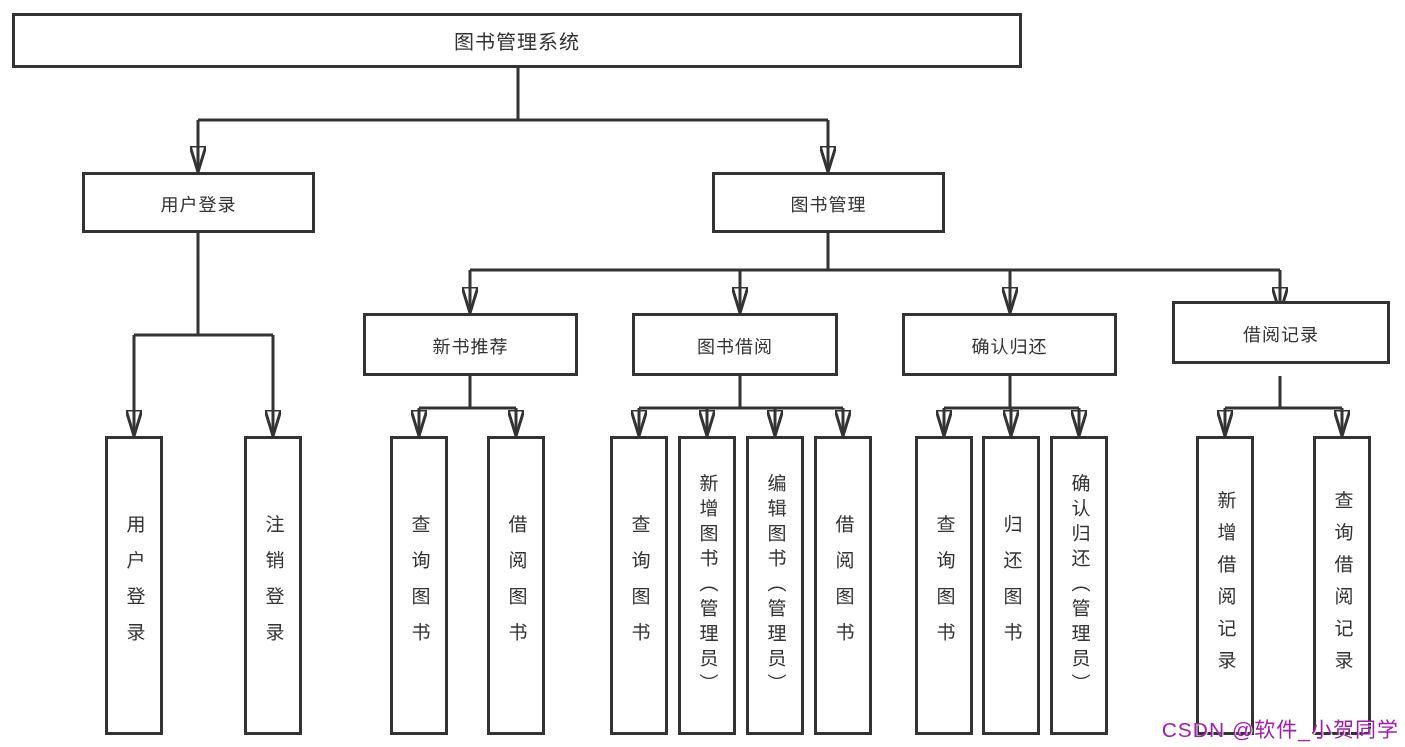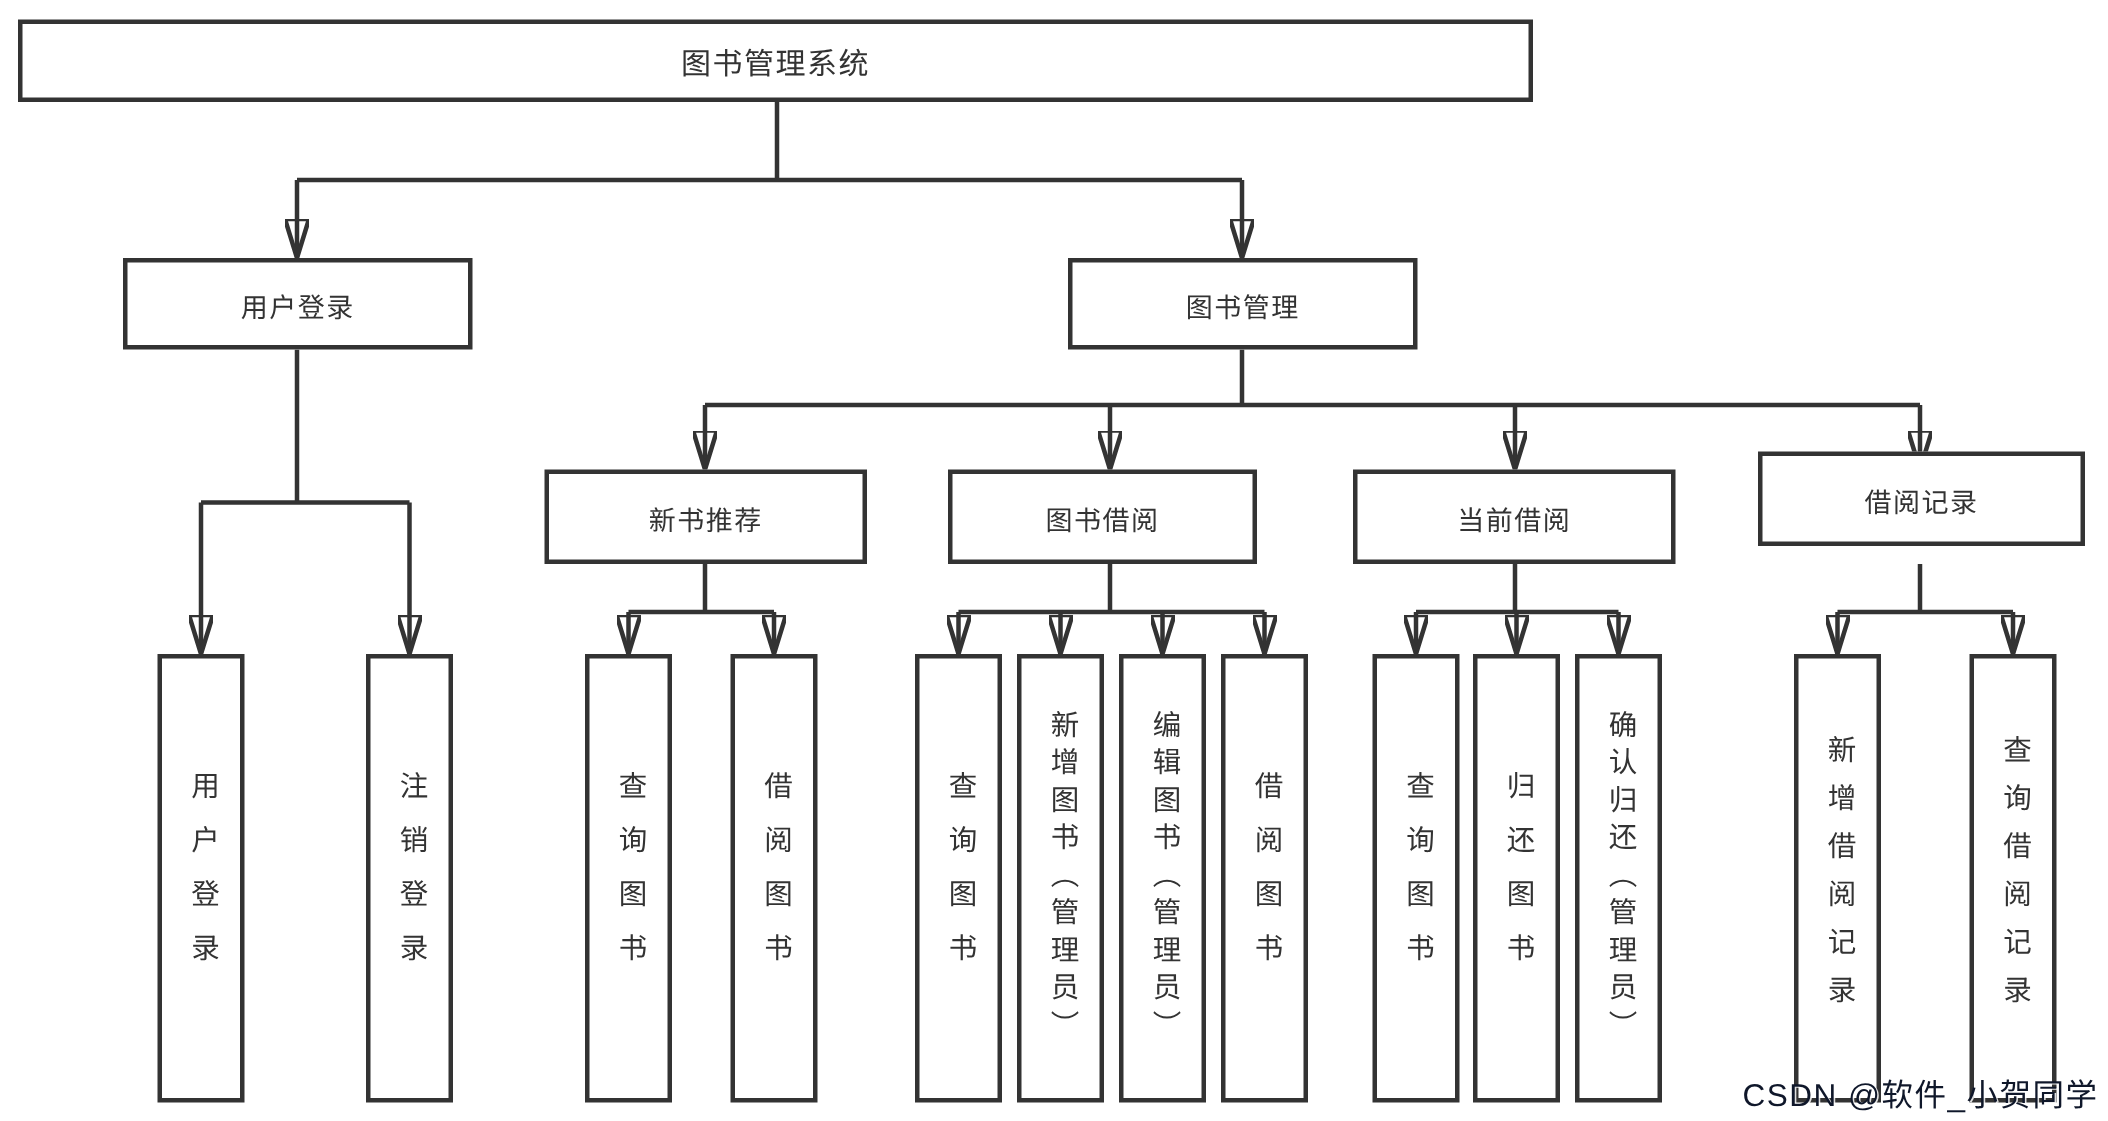--- a/index.html
+++ b/index.html
@@ -14,21 +14,21 @@
     border:3px solid #333333;display:flex;align-items:center;justify-content:center;
   }
   .h .lbl{font-size:18px;letter-spacing:1px;white-space:nowrap;}
   .root .lbl{font-size:20px;}
   .v{writing-mode:vertical-rl;text-orientation:mixed;}
   .v .lbl{font-size:19px;line-height:1;}
   .len4 .lbl{letter-spacing:17px;}
   .len6 .lbl{letter-spacing:13px;}
   .len9 .lbl{letter-spacing:6px;}
   .watermark{
-    position:absolute;right:6px;bottom:4px;font-size:21px;color:#0f172a;
+    position:absolute;right:6px;bottom:4px;font-size:21px;color:#a21caf;
     text-shadow:1px 1px 0 rgba(255,255,255,.85);letter-spacing:1px;white-space:nowrap;
   }
 </style>
 </head>
 <body>
 
 <div class="stage">
 
   <svg class="wires" viewBox="0 0 1405 747">
     <defs>
@@ -79,21 +79,21 @@
     <span class="lbl">新书推荐</span>
   </div>
 
   <div class="box h" style="left:712px;top:172px;width:233px;height:61px">
     <span class="lbl">图书管理</span>
   </div>
   <div class="box h" style="left:632px;top:313px;width:206px;height:63px">
     <span class="lbl">图书借阅</span>
   </div>
   <div class="box h" style="left:902px;top:313px;width:215px;height:63px">
-    <span class="lbl">当前借阅</span>
+    <span class="lbl">确认归还</span>
   </div>
   <div class="box h" style="left:1172px;top:301px;width:218px;height:63px">
     <span class="lbl">借阅记录</span>
   </div>
 
   <div class="box v len4" style="left:105px;top:436px;width:58px;height:299px">
     <span class="lbl">用户登录</span>
   </div>
   <div class="box v len4" style="left:244px;top:436px;width:58px;height:299px">
     <span class="lbl">注销登录</span>

